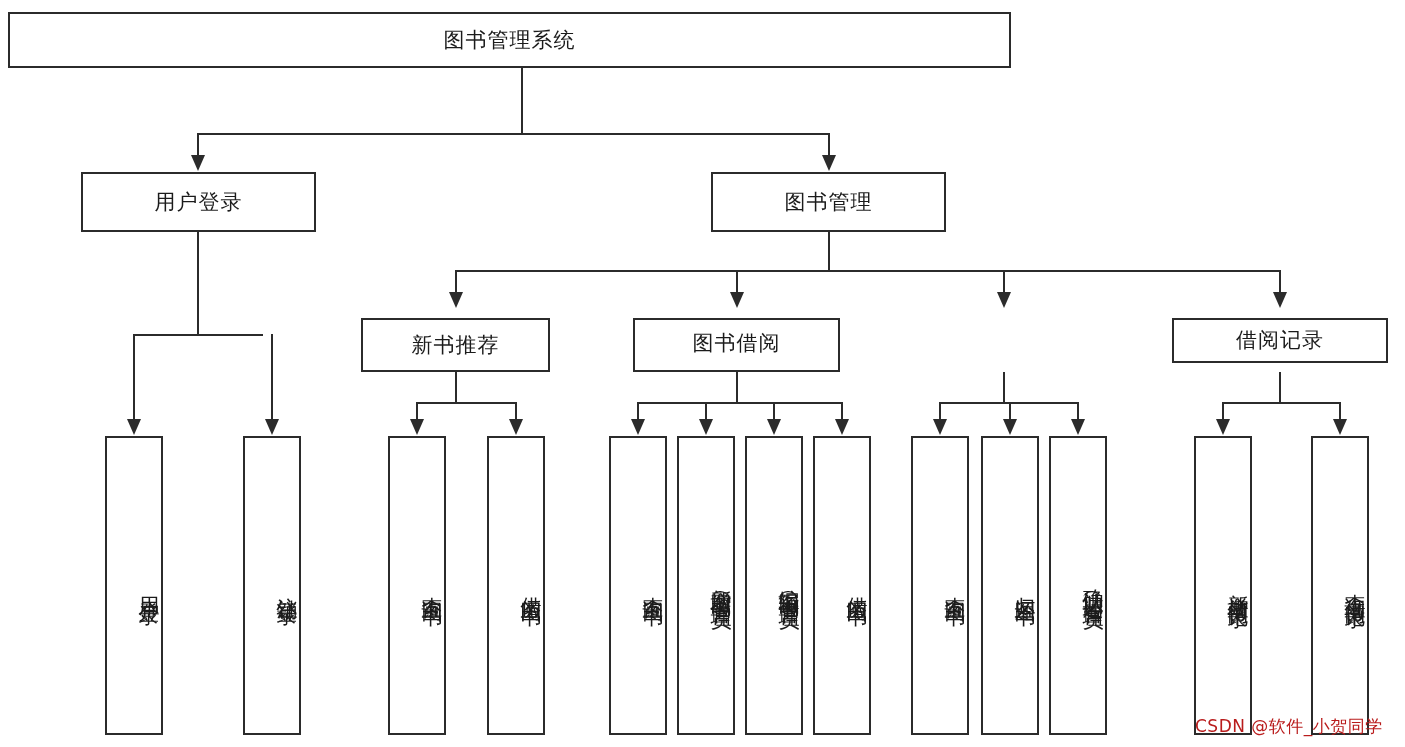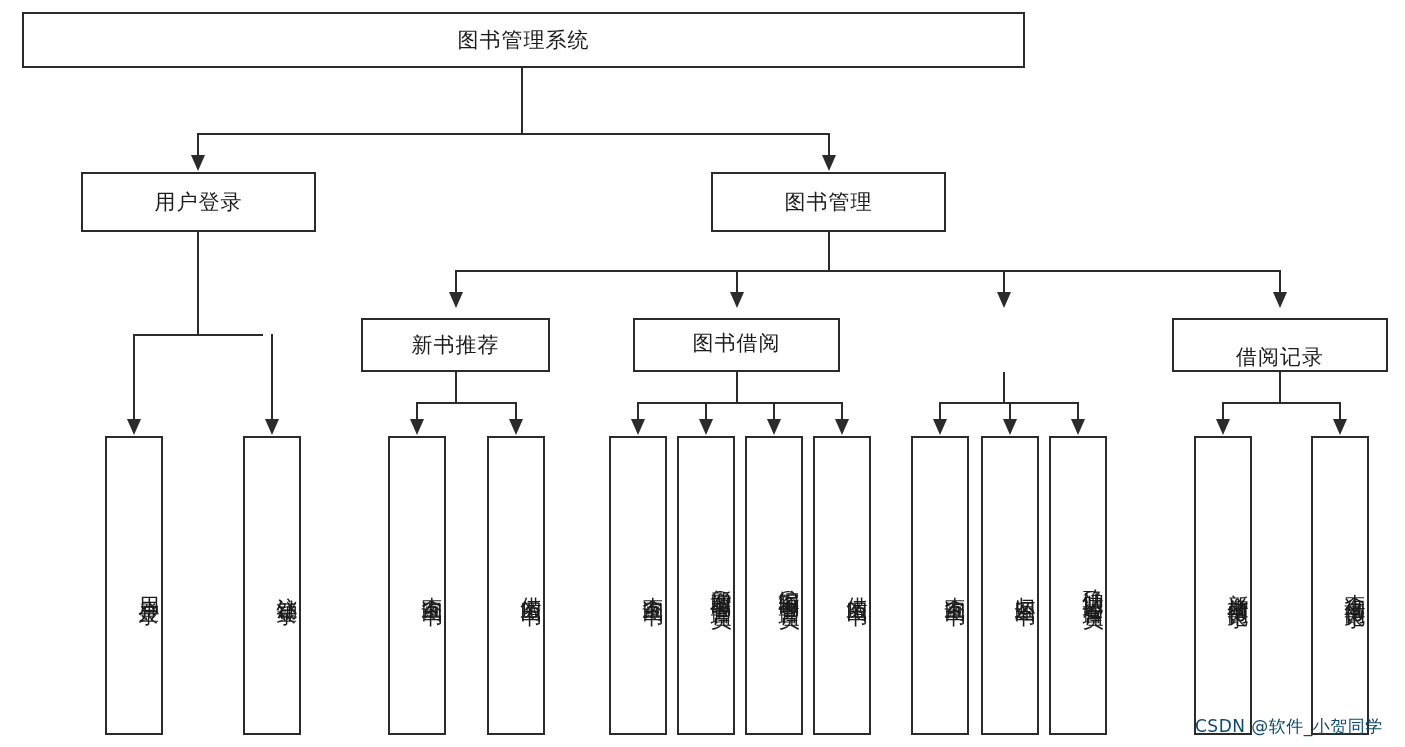--- a/index.html
+++ b/index.html
@@ -62,31 +62,31 @@
     height: 0;
     border-left: 7px solid transparent;
     border-right: 7px solid transparent;
     border-top: 16px solid #2b2b2b;
   }
 
   
   .watermark {
     position: absolute;
     font-size: 17px;
-    color: #0c4a6e;
+    color: #b91c1c;
     white-space: nowrap;
     letter-spacing: 0.5px;
   }
 </style>
 </head>
 <body>
 
 <div id="canvas">
 
-  <div class="node horiz" style="left:22px; top:12px; width:1003px; height:56px;">
+  <div class="node horiz" style="left:8px; top:12px; width:1003px; height:56px;">
     <span class="node-label">图书管理系统</span>
   </div>
 
   <div class="ln vline" style="left:521px; top:68px; height:66px;"></div>
 
   <div class="ln hline" style="left:197px; top:133px; width:632px;"></div>
 
   <div class="ln vline" style="left:197px; top:133px; height:24px;"></div>
   <div class="arrow" style="left:191px; top:155px;"></div>
   <div class="ln vline" style="left:828px; top:133px; height:24px;"></div>
@@ -116,21 +116,21 @@
   <div class="arrow" style="left:997px; top:292px;"></div>
   <div class="ln vline" style="left:1279px; top:270px; height:24px;"></div>
   <div class="arrow" style="left:1273px; top:292px;"></div>
 
   <div class="node horiz" style="left:361px; top:318px; width:189px; height:54px;">
     <span class="node-label">新书推荐</span>
   </div>
   <div class="node horiz" style="left:633px; top:318px; width:207px; height:54px;font-family:Liberation Mono, monospace;">
     <span class="node-label">图书借阅</span>
   </div>
-  <div class="node horiz" style="left:1172px; top:318px; width:216px; height:54px;align-items:flex-end;">
+  <div class="node horiz" style="left:1172px; top:318px; width:216px; height:45px;">
     <span class="node-label">借阅记录</span>
   </div>
 
   <div class="ln vline" style="left:455px; top:372px; height:32px;"></div>
   <div class="ln hline" style="left:416px; top:402px; width:101px;"></div>
   <div class="ln vline" style="left:416px; top:402px; height:18px;"></div>
   <div class="arrow" style="left:410px; top:419px;"></div>
   <div class="ln vline" style="left:515px; top:402px; height:18px;"></div>
   <div class="arrow" style="left:509px; top:419px;"></div>
 

